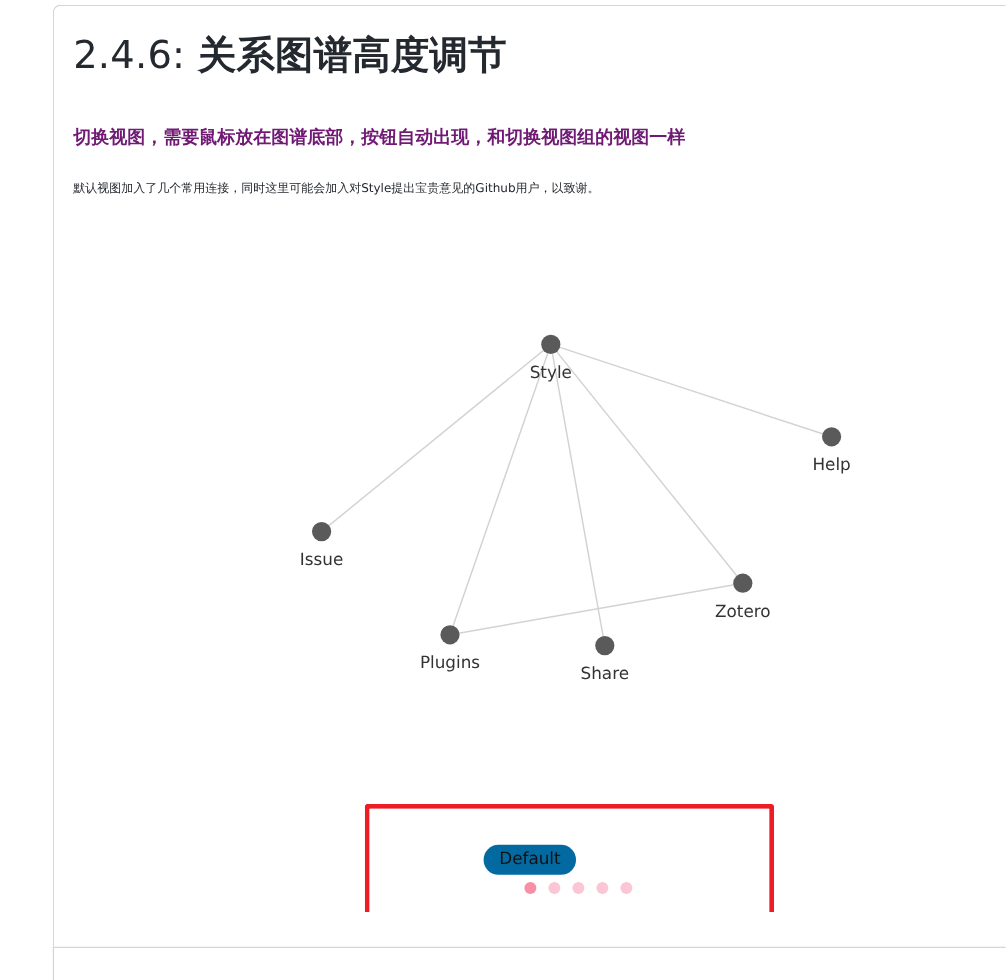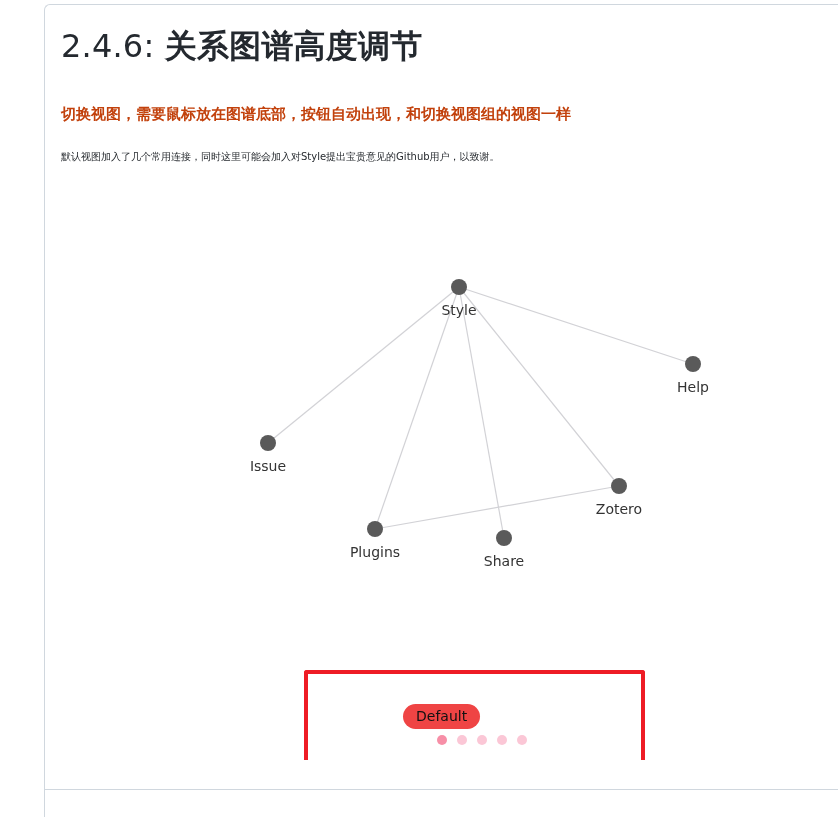--- a/index.html
+++ b/index.html
@@ -14,40 +14,40 @@
       border-left: 1px solid #d0d7de; border-top: 1px solid #d0d7de; box-sizing: border-box; background:#fff;
     }
     .title {
       position: absolute; left: 16px; top: 20px; margin: 0;
       font-size: 32px; font-weight: normal; color: #24292f; letter-spacing: 0.2px;
       font-family: "DejaVu Sans", sans-serif;
     }
     .title b { font-weight: bold; }
     .subtitle {
       position: absolute; left: 16px; top: 100px; margin: 0;
-      font-size: 15px; font-weight: bold; color: #c2410c;
+      font-size: 15px; font-weight: bold; color: #701a75;
       font-family: "DejaVu Sans", sans-serif;
     }
     .desc {
       position: absolute; left: 16px; top: 145px; margin: 0;
       font-size: 10px; color: #1f2328;
       font-family: "DejaVu Sans", sans-serif;
     }
     .graph { position: absolute; left: 0; top: 0; width: 838px; height: 625px; pointer-events: none; }
     .graph svg { position: absolute; left: 0; top: 0; }
     .node { fill: #5a5a5a; }
     .edge { stroke: #d2d2d6; stroke-width: 1.2; }
     .node-label { font-family: "DejaVu Sans", sans-serif; font-size: 14px; fill: #333333; text-anchor: middle; }
     .highlight {
       position: absolute; left: 304px; top: 670px; width: 341px; height: 90px;
       border: 4px solid #ee1c25; border-bottom: none; border-radius: 3px 3px 0 0; box-sizing: border-box;
     }
     .view-btn {
       position: absolute; left: 403px; top: 704px; height: 25px; padding: 0 13px;
-      border-radius: 13px; background: #ef4444; color: #111;
+      border-radius: 13px; background: #0369a1; color: #111;
       font-family: "DejaVu Sans", sans-serif; font-size: 14px; line-height: 25px; border: none;
     }
     .dots { position: absolute; left: 437px; top: 735px; display: flex; gap: 10px; }
     .dot { width: 10px; height: 10px; border-radius: 50%; background: #fbc7d6; }
     .dot.active { background: #f78fa7; }
   </style>
 </head>
 <body>
 
 <div class="card">

